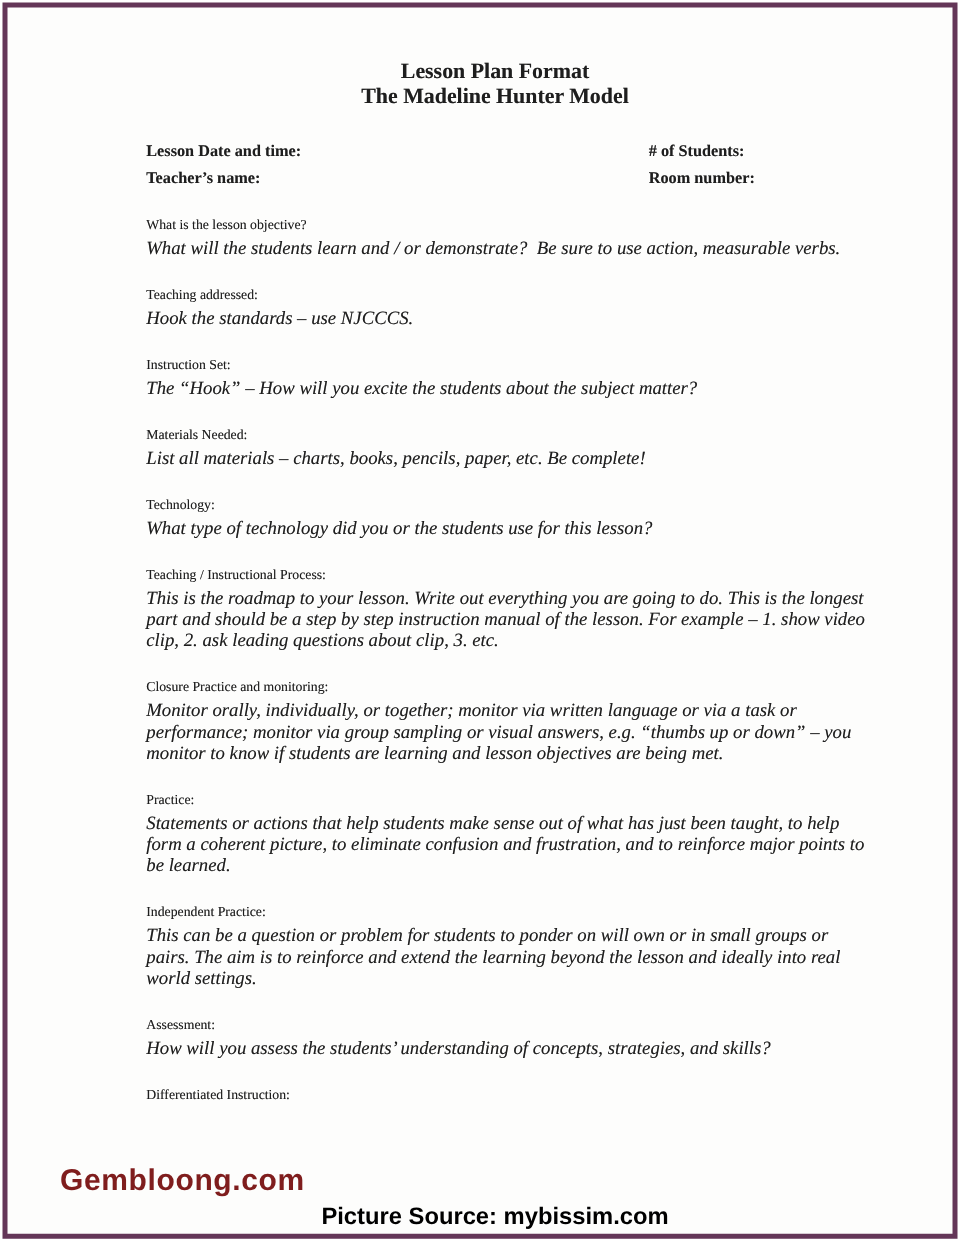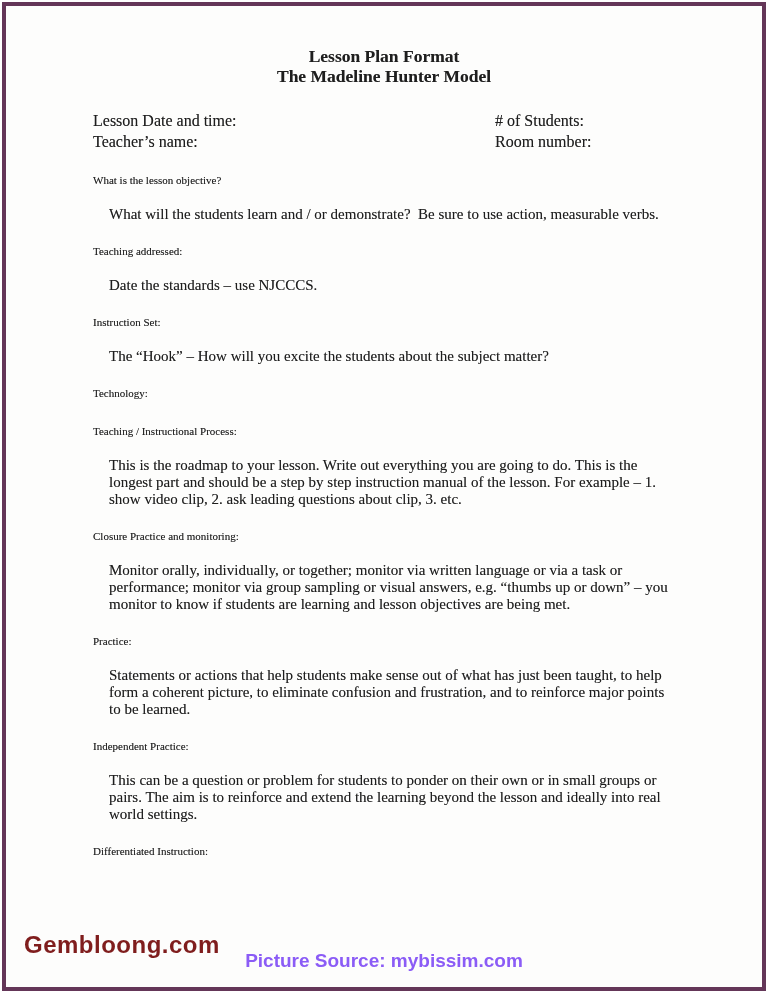--- a/index.html
+++ b/index.html
@@ -13,82 +13,84 @@
     height: 993px;
     background: #ffffff;
     overflow: hidden;
   }
   .frame {
     position: absolute;
     inset: 2px;
     border: 4px solid #643658;
     background: #fdfdfc;
     box-sizing: border-box;
+    padding-left: 24px;
   }
   .content {
     position: relative;
     height: 100%;
     font-family: "Liberation Serif", "DejaVu Serif", serif;
     color: #1e1e1e;
     text-shadow: 0 0 0.5px rgba(70,70,70,0.55);
   }
   .doc-title {
     padding-top: 40px;
     text-align: center;
     font-weight: bold;
     font-size: 17.5px;
     line-height: 20px;
   }
   .fields {
     margin: 24px 72px 0 87px;
     display: grid;
     grid-template-columns: 402px auto;
-    font-weight: normal;
-    font-size: 16px;
+    font-weight: bold;
+    font-size: 13px;
     line-height: 21px;
   }
   .sections {
     margin-left: 87px;
     margin-right: 70px;
   }
   .section { margin-top: 18px; }
   .section-heading {
     font-weight: normal;
     font-size: 11px;
     line-height: 20px;
     margin: 0 0 1px 0;
   }
   .section-body {
-    margin: 16px;
+    margin: 0;
     font-size: 15px;
     line-height: 17px;
     max-width: 600px;
     white-space: pre-wrap;
+    font-style: italic;
   }
   .watermark {
     position: absolute;
     left: 18px;
     bottom: 28px;
     font-family: "Liberation Sans", "DejaVu Sans", sans-serif;
     font-weight: bold;
     font-size: 24px;
     letter-spacing: 0.5px;
     color: #7f1d1d;
     text-shadow: none;
   }
   .source-caption {
     position: absolute;
-    bottom: 15px;
+    bottom: 2px;
     left: 0;
     width: 100%;
     text-align: center;
     font-family: "Liberation Sans", "DejaVu Sans", sans-serif;
     font-weight: bold;
     font-size: 19px;
-    color: #8b5cf6;
+    color: #000000;
     text-shadow: none;
     cursor: pointer;
   }
 </style>
 </head>
 <body>
 
 <div class="stage">
   <div class="frame">
     <div class="content">
@@ -107,53 +109,62 @@
 
       <div class="sections">
 
         <div class="section">
           <div class="section-heading">What is the lesson objective?</div>
           <p class="section-body">What will the students learn and / or demonstrate?  Be sure to use action, measurable verbs.</p>
         </div>
 
         <div class="section">
           <div class="section-heading">Teaching addressed:</div>
-          <p class="section-body">Date the standards – use NJCCCS.</p>
+          <p class="section-body">Hook the standards – use NJCCCS.</p>
         </div>
 
         <div class="section">
           <div class="section-heading">Instruction Set:</div>
           <p class="section-body">The “Hook” – How will you excite the students about the subject matter?</p>
         </div>
 
+        <div class="section">
+          <div class="section-heading">Materials Needed:</div>
+          <p class="section-body">List all materials – charts, books, pencils, paper, etc. Be complete!</p>
+        </div>
 
         <div class="section">
           <div class="section-heading">Technology:</div>
+          <p class="section-body">What type of technology did you or the students use for this lesson?</p>
         </div>
 
         <div class="section">
           <div class="section-heading">Teaching / Instructional Process:</div>
           <p class="section-body">This is the roadmap to your lesson. Write out everything you are going to do. This is the longest part and should be a step by step instruction manual of the lesson. For example – 1. show video clip, 2. ask leading questions about clip, 3. etc.</p>
         </div>
 
         <div class="section">
           <div class="section-heading">Closure Practice and monitoring:</div>
           <p class="section-body">Monitor orally, individually, or together; monitor via written language or via a task or performance; monitor via group sampling or visual answers, e.g. “thumbs up or down” – you monitor to know if students are learning and lesson objectives are being met.</p>
         </div>
 
         <div class="section">
           <div class="section-heading">Practice:</div>
           <p class="section-body">Statements or actions that help students make sense out of what has just been taught, to help form a coherent picture, to eliminate confusion and frustration, and to reinforce major points to be learned.</p>
         </div>
 
         <div class="section">
           <div class="section-heading">Independent Practice:</div>
-          <p class="section-body">This can be a question or problem for students to ponder on their own or in small groups or pairs. The aim is to reinforce and extend the learning beyond the lesson and ideally into real world settings.</p>
+          <p class="section-body">This can be a question or problem for students to ponder on will own or in small groups or pairs. The aim is to reinforce and extend the learning beyond the lesson and ideally into real world settings.</p>
         </div>
 
+        <div class="section">
+          <div class="section-heading">Assessment:</div>
+          <p class="section-body">How will you assess the students’ understanding of concepts, strategies, and skills?</p>
+        </div>
 
         <div class="section">
           <div class="section-heading">Differentiated Instruction:</div>
         </div>
 
       </div>
 
       <div class="watermark">Gembloong.com</div>
       <div class="source-caption">Picture Source: mybissim.com</div>
 

